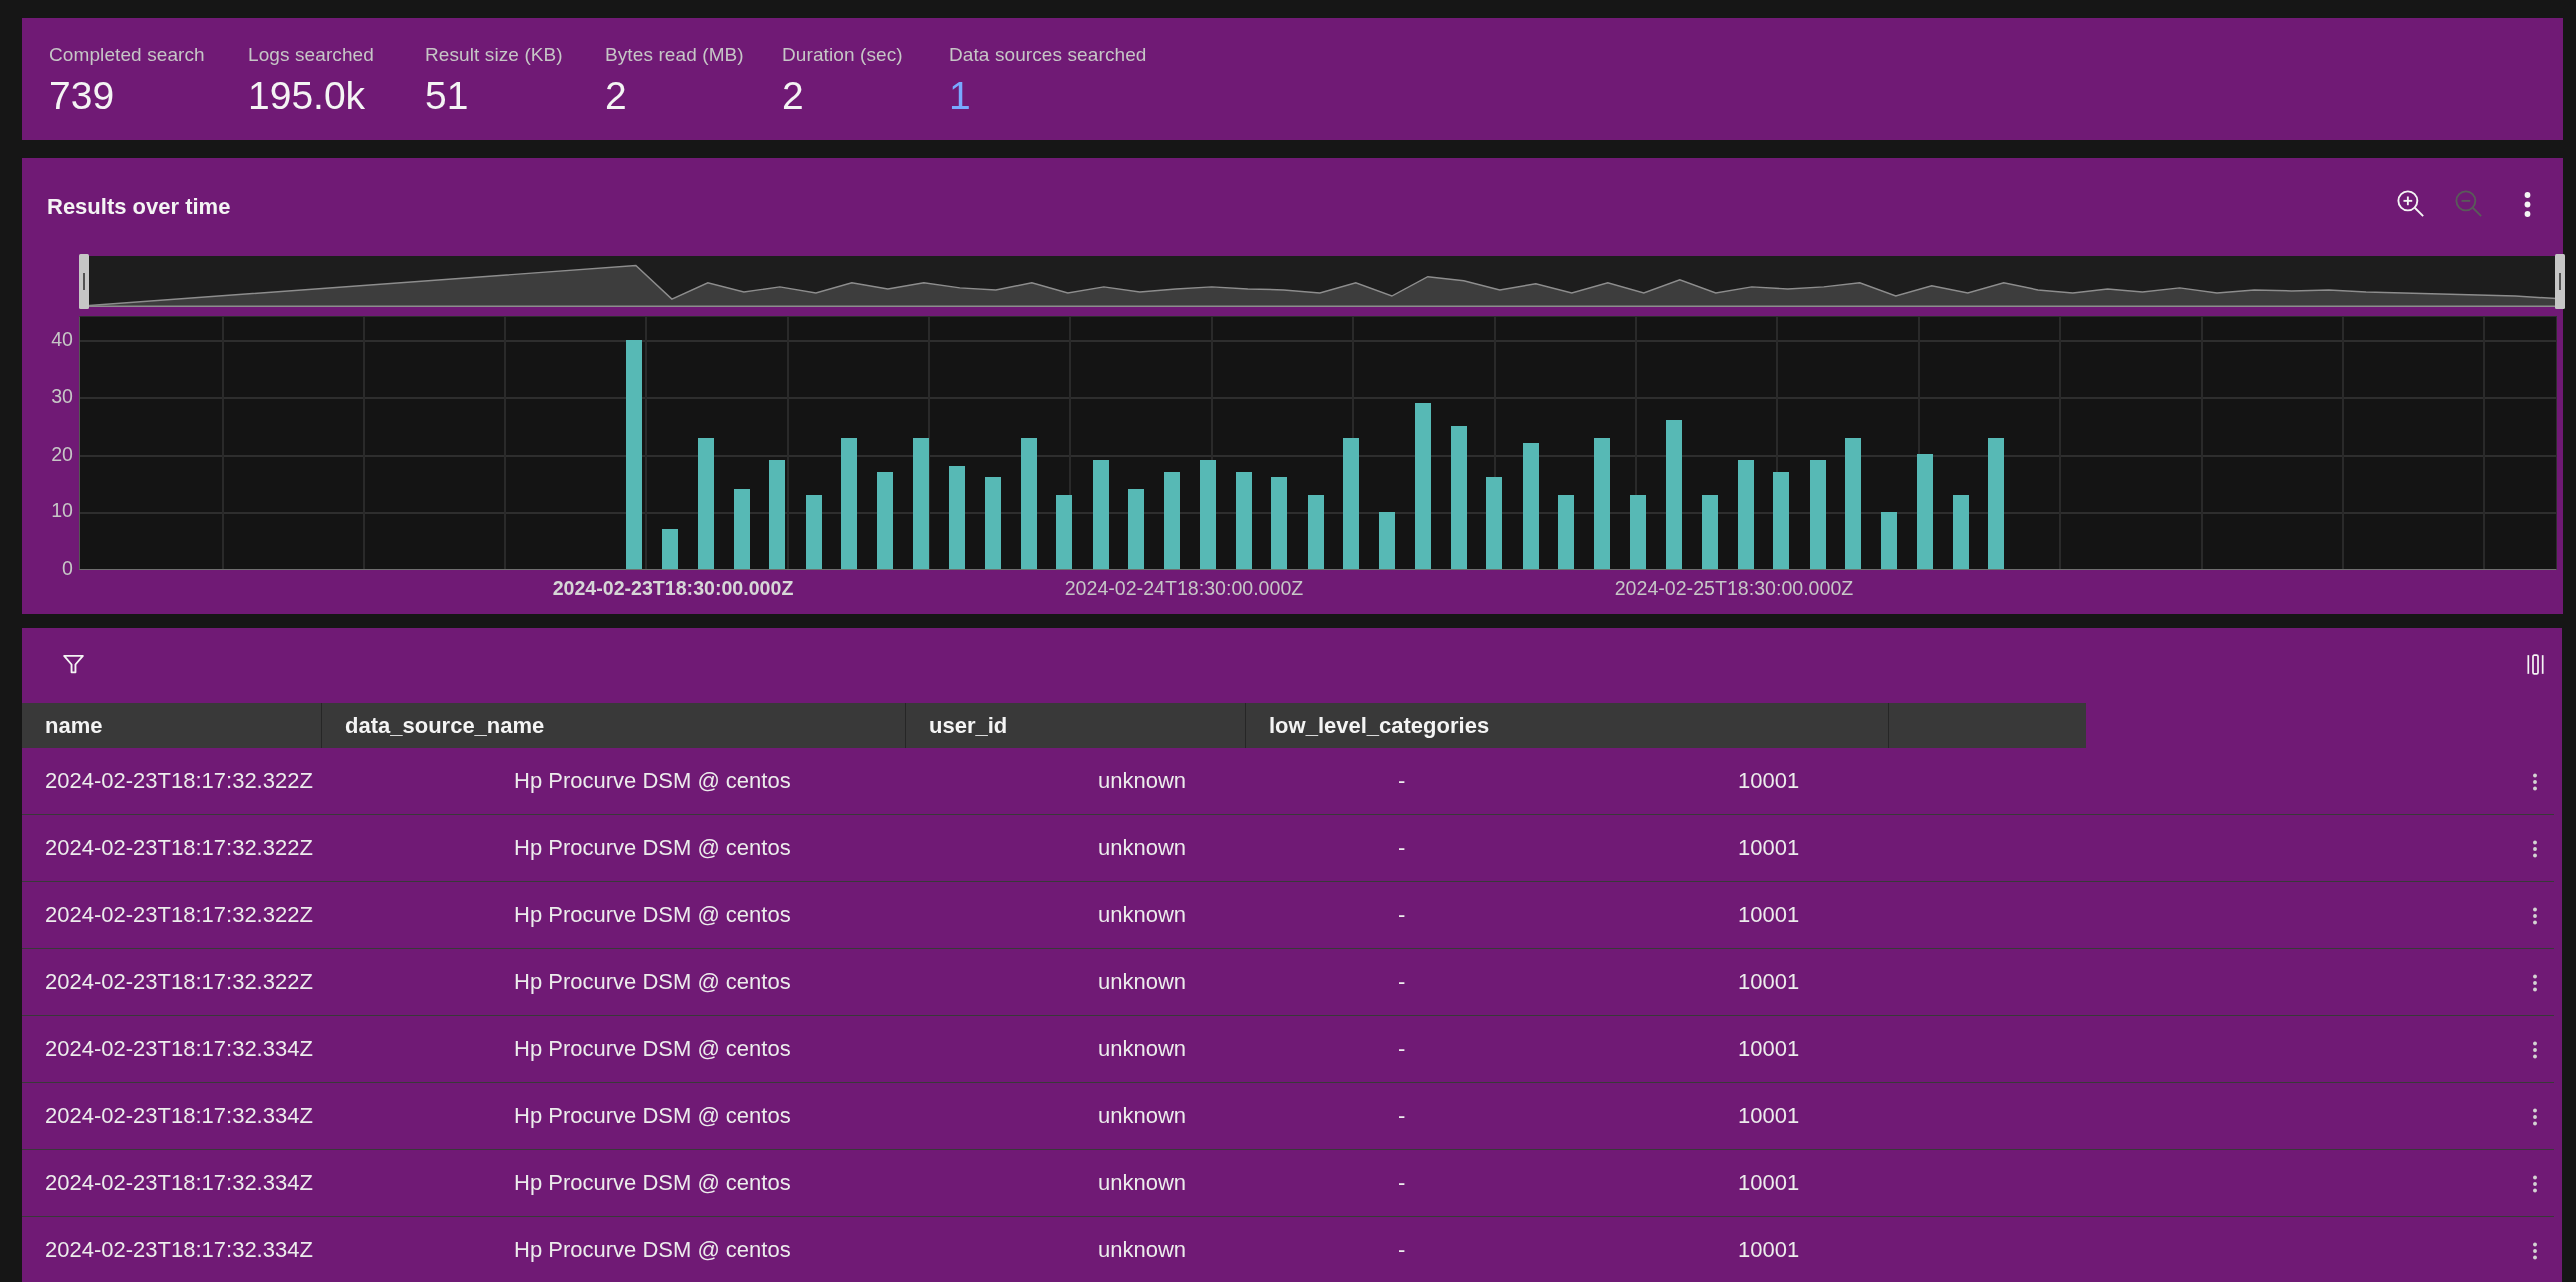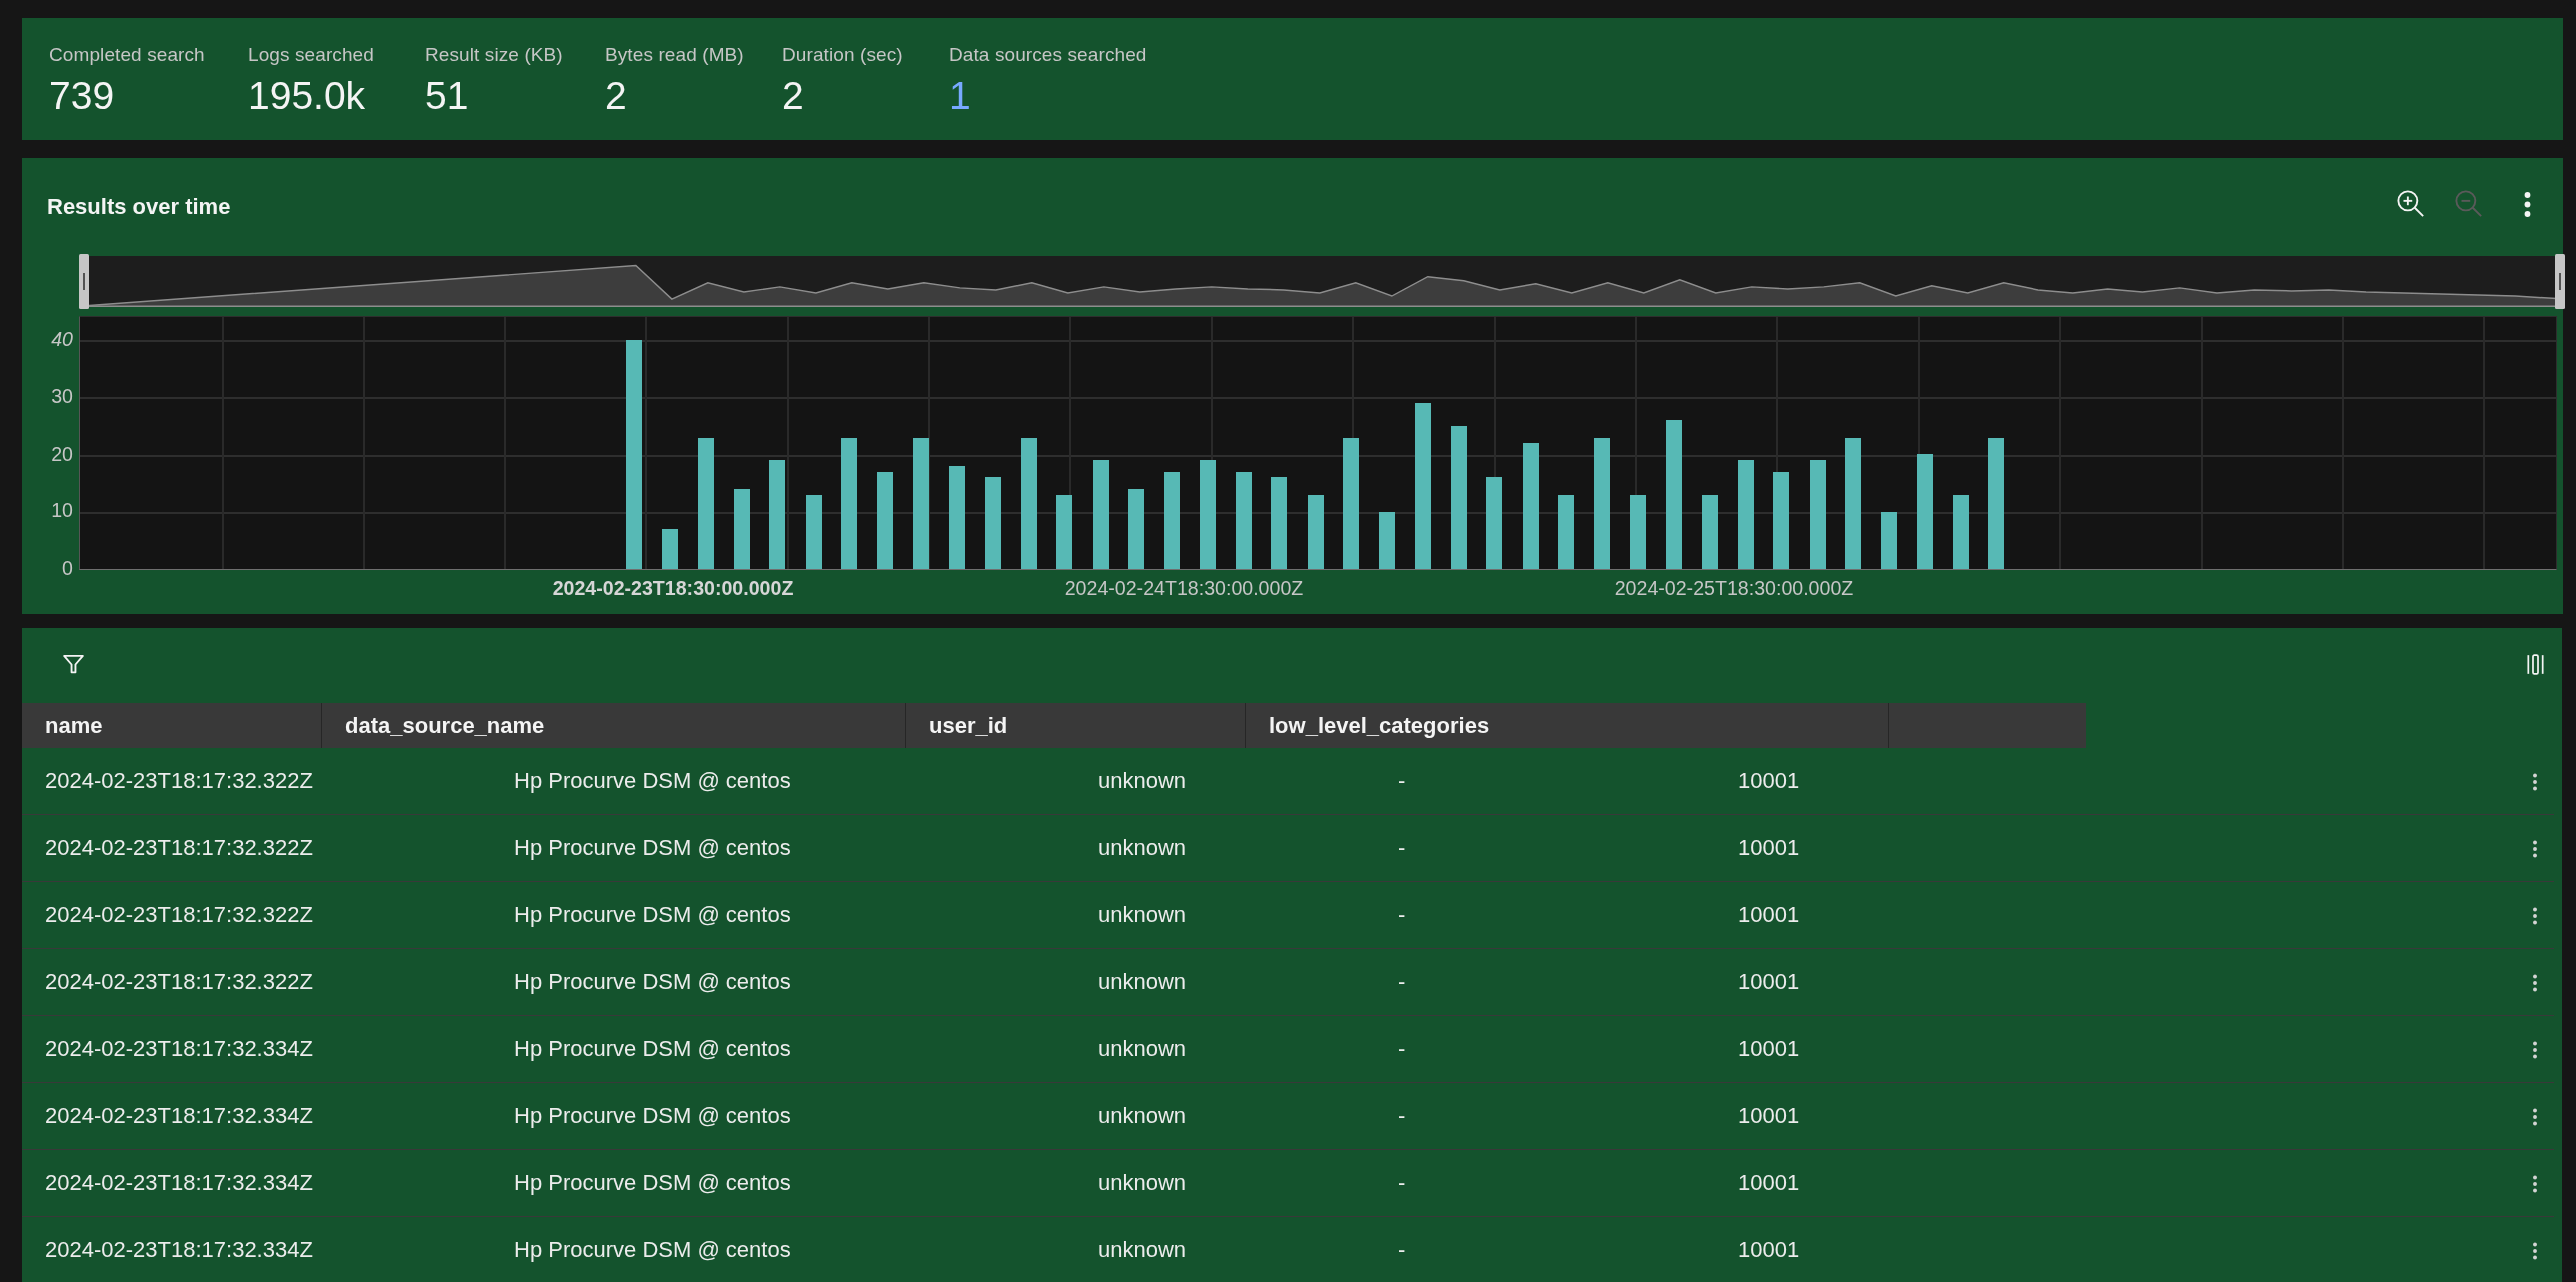--- a/index.html
+++ b/index.html
@@ -1,18 +1,18 @@
 <!DOCTYPE html>
 <html style="font-size:11.6px"><head>
 <meta charset="utf-8">
 <style>
   html,body{margin:0;padding:0;background:#161616;}
   body{width:2576px;height:1283px;position:relative;overflow:hidden;
        font-family:"Liberation Sans",sans-serif;color:#f4f4f4;}
-  .panel{position:absolute;background:#14532d;}
+  .panel{position:absolute;background:#701a75;}
 
   
   #stats-panel{left:22px;top:18px;width:2541px;height:122px;display:flex;
                padding:26px 0 0 27px;box-sizing:border-box;}
   .stat{flex:none;}
   .stat-label{font-size:19px;color:#c6c6c6;letter-spacing:0.1px;}
   .stat-value{margin-top:8.7px;font-size:39px;font-weight:300;color:#f4f4f4;line-height:1.1;}
   .stat-value.link{color:#78a9ff;cursor:pointer;}
 
   
@@ -185,21 +185,21 @@
       <div class="bar" style="left: 1801px; height: 57px; background: rgb(87, 185, 181);"></div>
       <div class="bar" style="left: 1837px; height: 115px; background: rgb(87, 185, 181);"></div>
       <div class="bar" style="left: 1873px; height: 74px; background: rgb(87, 185, 181);"></div>
       <div class="bar" style="left: 1908px; height: 131px; background: rgb(87, 185, 181);"></div>
     </div>
   <div id="y-ticks">
       <div class="y-tick" style="top: 399px;">0</div>
       <div class="y-tick" style="top: 341px;">10</div>
       <div class="y-tick" style="top: 285px;">20</div>
       <div class="y-tick" style="top: 227px;">30</div>
-      <div class="y-tick" style="top: 170px; font-style: italic;">40</div>
+      <div class="y-tick" style="top: 170px;">40</div>
     </div>
   <div id="x-ticks">
       <div class="x-tick bold" style="left: 611px;">2024-02-23T18:30:00.000Z</div>
       <div class="x-tick" style="left: 1162px;">2024-02-24T18:30:00.000Z</div>
       <div class="x-tick" style="left: 1712px;">2024-02-25T18:30:00.000Z</div>
     </div>
 </div>
 
 <div class="panel" id="table-panel">
   <div class="table-toolbar">

